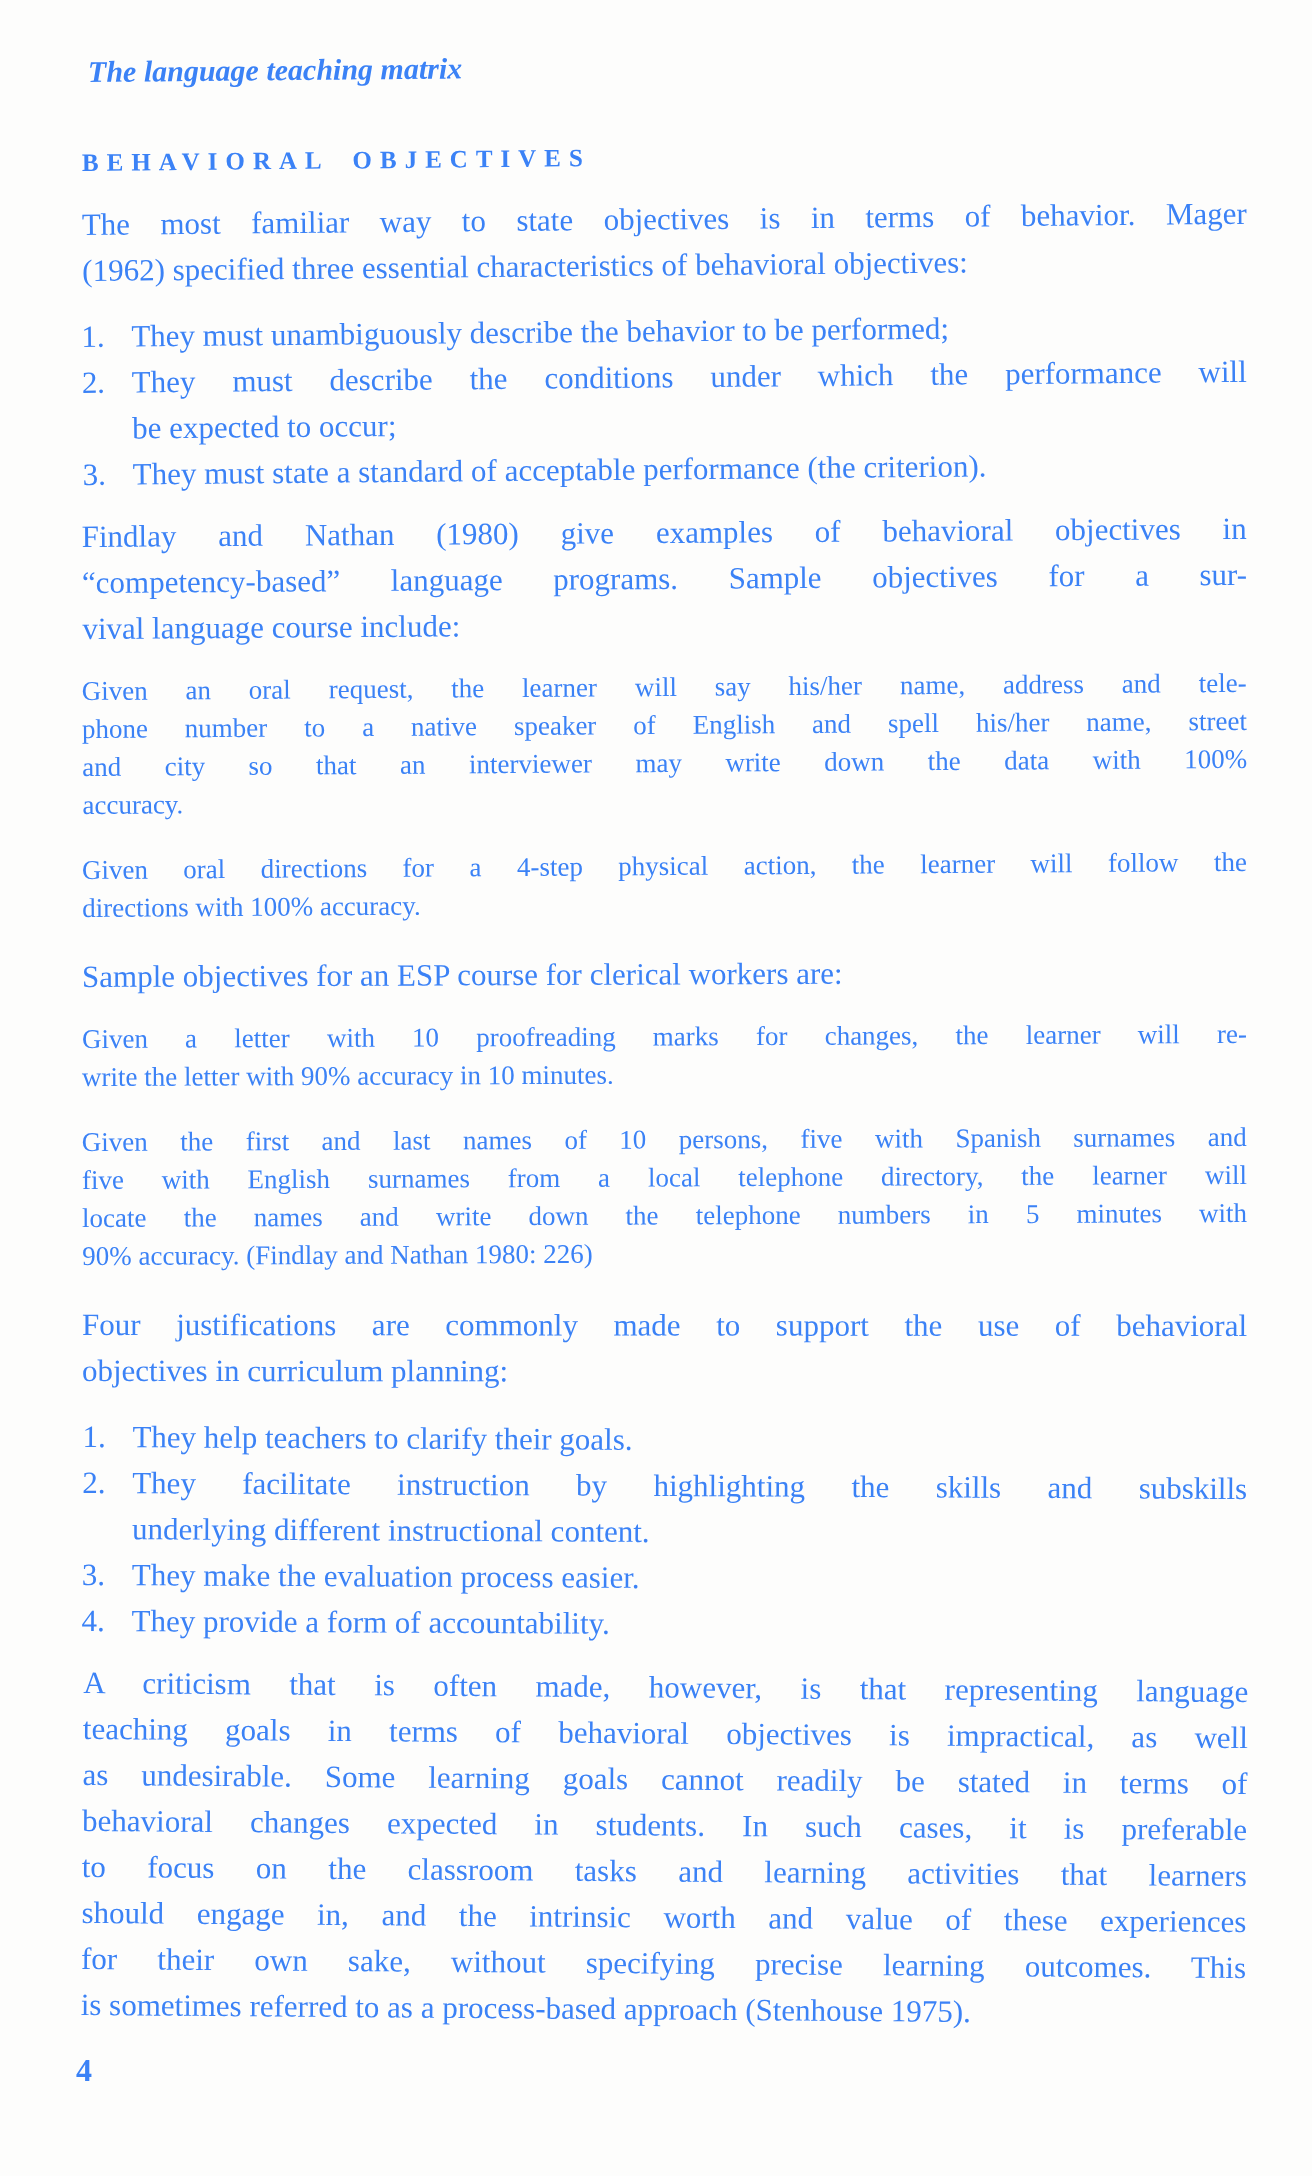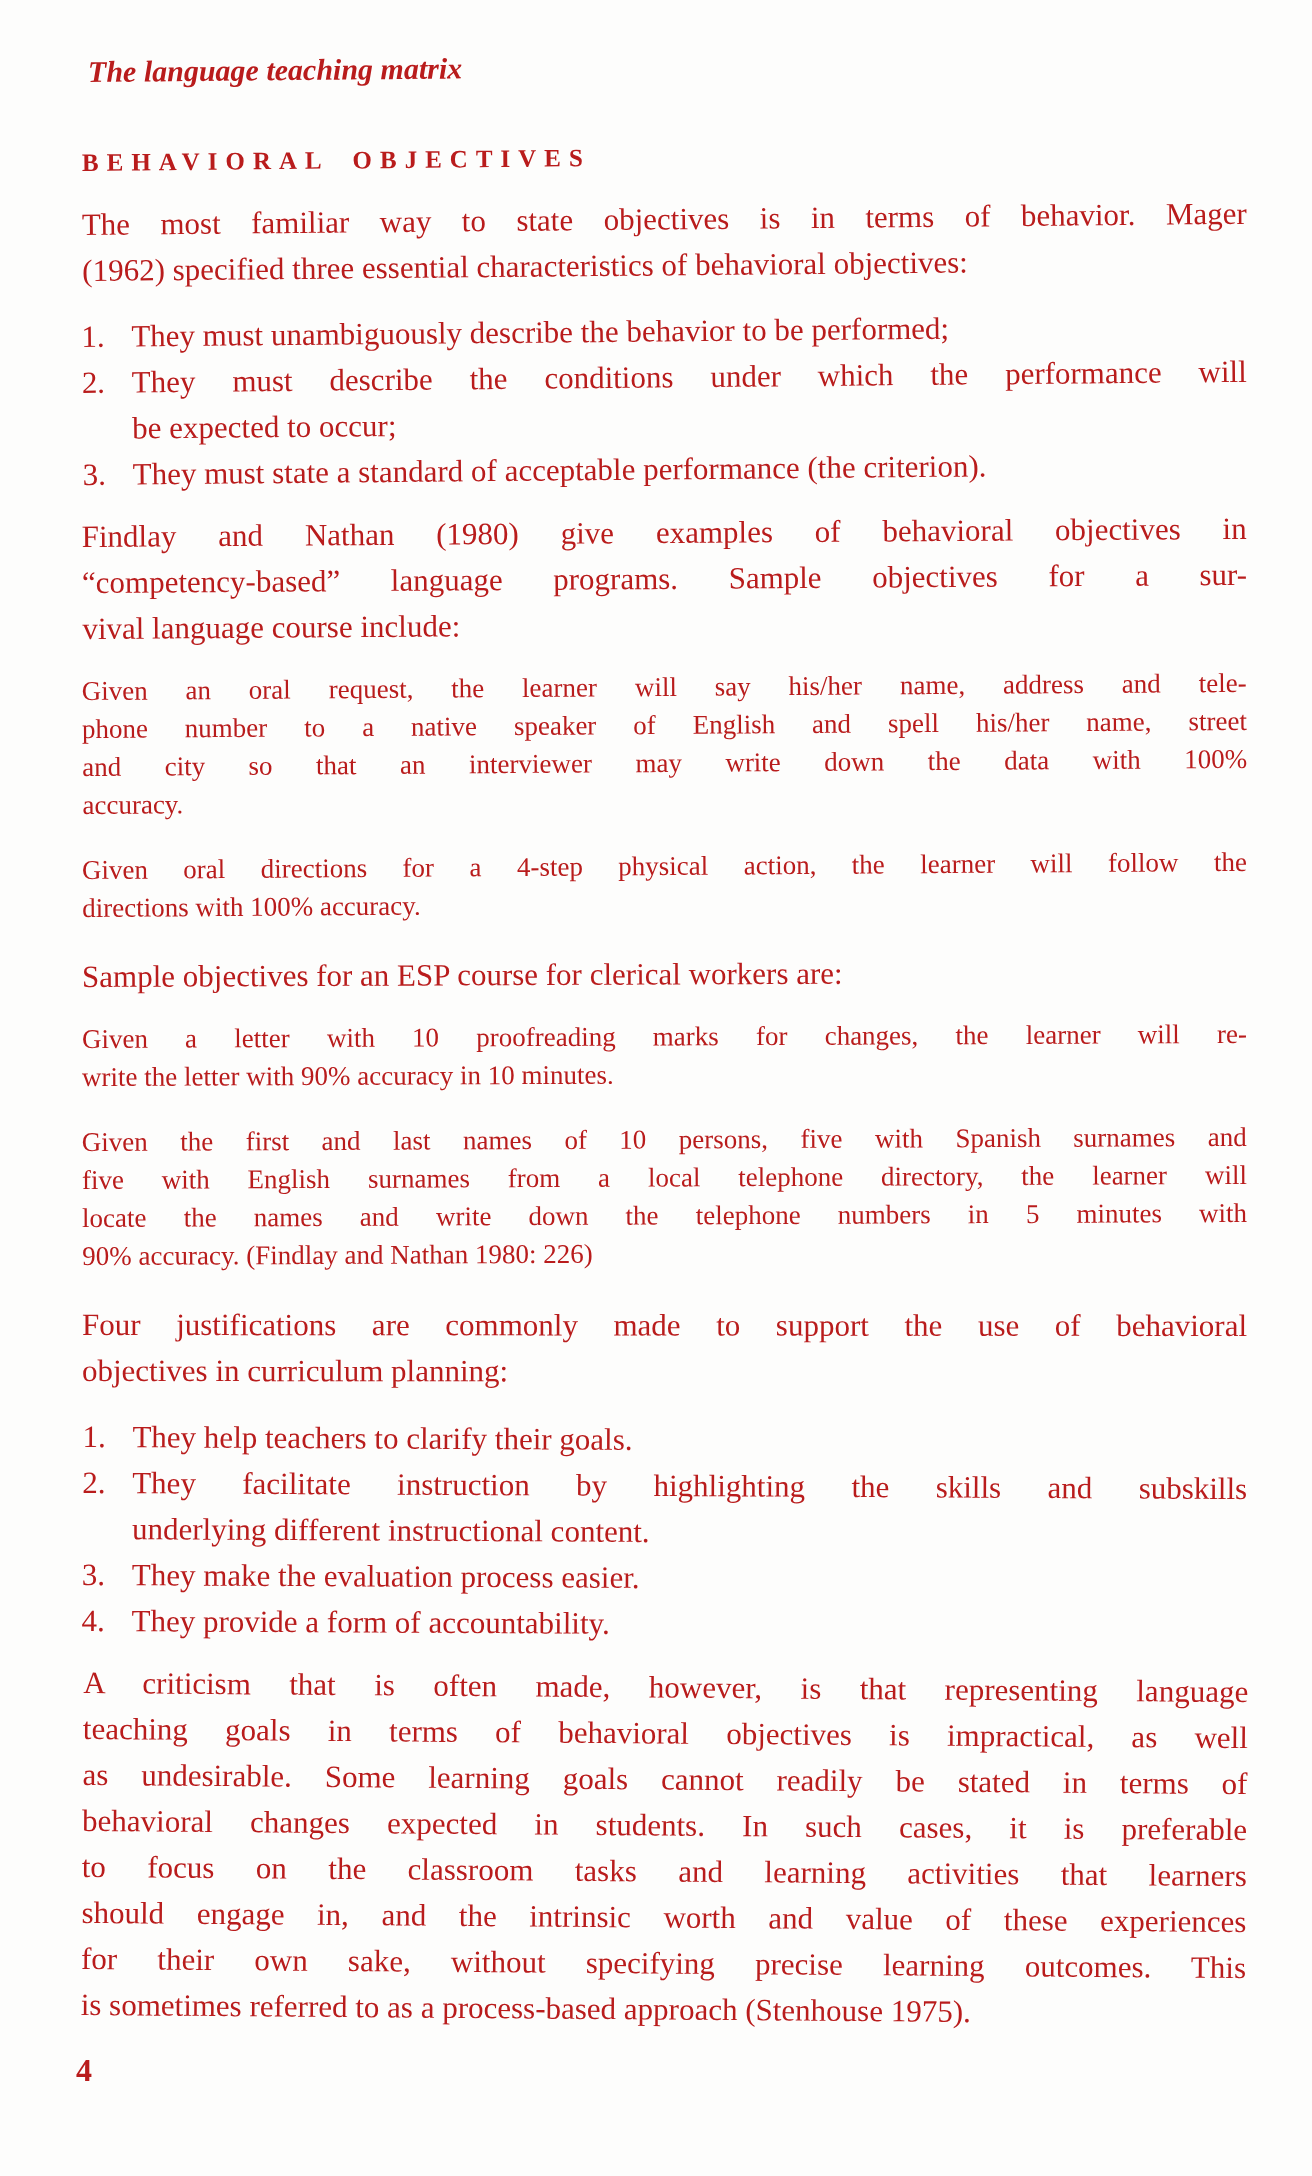--- a/index.html
+++ b/index.html
@@ -3,21 +3,21 @@
 <meta charset="utf-8">
 <style>
   html,body{margin:0;padding:0;background:#ffffff;}
   .page{
     position:relative;
     width:1312px;height:2176px;
     background:#fdfdfc;
     box-sizing:border-box;
     padding:52px 65px 0 82px;
     font-family:"Liberation Serif","DejaVu Serif",serif;
-    color:#b91c1c;
+    color:#3b82f6;
     overflow:hidden;
   }
   .block{transform-origin:0 50%;}
   .tilt-a{transform:rotate(-0.55deg);}
   .tilt-b{transform:rotate(-0.4deg);}
   .tilt-c{transform:rotate(-0.25deg);}
   .tilt-d{transform:rotate(0.05deg);}
   .tilt-e{transform:rotate(0.3deg);}
   .tilt-f{transform:rotate(0.45deg);}
 

